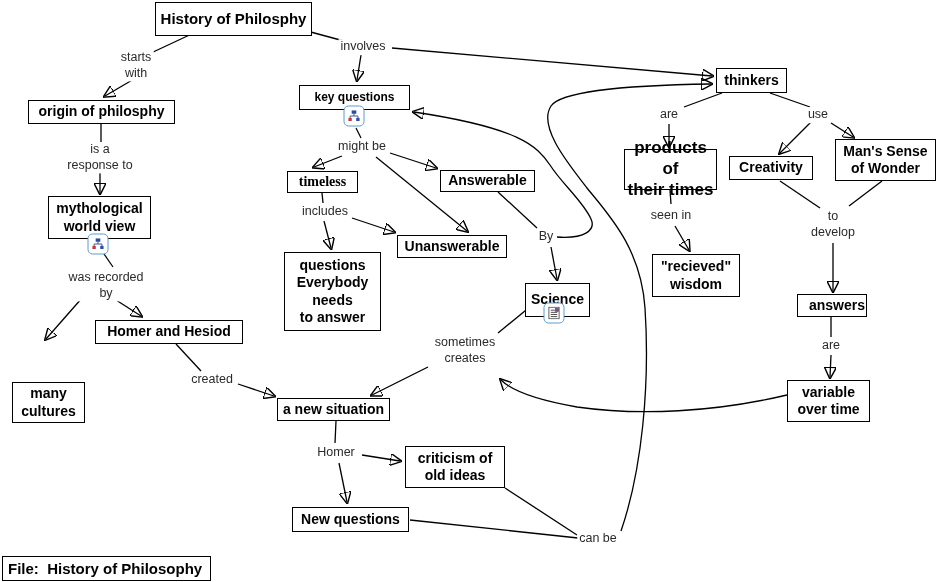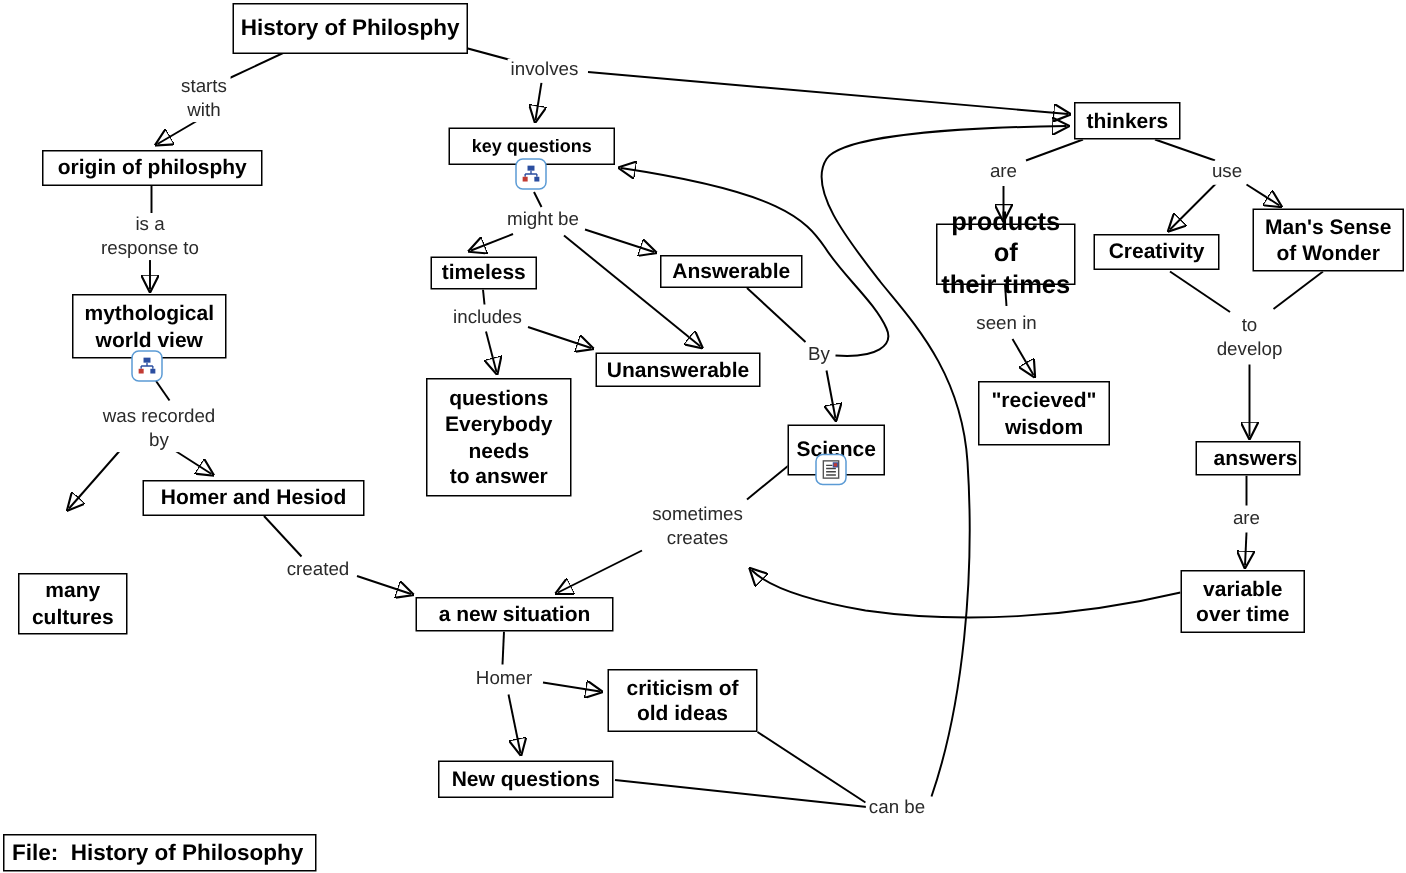--- a/index.html
+++ b/index.html
@@ -73,21 +73,21 @@
       <path d="M 882 181 L 849 206"></path>
       <path d="M 833 243 L 833 291" marker-end="url(#ah)"></path>
       <path d="M 831 317 L 831 337"></path>
       <path d="M 831 355 L 830 377" marker-end="url(#ah)"></path>
     </svg>
   <div class="filebox">File:  History of Philosophy</div>
 <div class="node" style="left: 155px; top: 2px; width: 157px; height: 34px; font-size: 15px;">History of Philosphy</div>
     <div class="node" style="left: 28px; top: 100px; width: 147px; height: 24px; font-size: 14px;">origin of philosphy</div>
     <div class="node" style="left: 299px; top: 85px; width: 111px; height: 25px; font-size: 12px;">key questions</div>
     <div class="node" style="left: 716px; top: 68px; width: 71px; height: 25px; font-size: 14px;">thinkers</div>
-    <div class="node" style="left: 287px; top: 171px; width: 71px; height: 22px; font-size: 14px;">timeless</div>
+    <div class="node" style="left: 287px; top: 171px; width: 71px; height: 22px; font-size: 14px; font-family: Liberation Serif, serif;">timeless</div>
     <div class="node" style="left: 440px; top: 170px; width: 95px; height: 22px; font-size: 14px;">Answerable</div>
     <div class="node" style="left: 48px; top: 196px; width: 103px; height: 43px; font-size: 14px;">mythological
 world view</div>
     <div class="node" style="left: 397px; top: 235px; width: 110px; height: 23px; font-size: 14px;">Unanswerable</div>
     <div class="node" style="left: 284px; top: 252px; width: 97px; height: 79px; font-size: 14px;">questions
 Everybody
 needs
 to answer</div>
     <div class="node" style="left: 525px; top: 283px; width: 65px; height: 34px; font-size: 14px;">Science</div>
     <div class="node" style="left: 624px; top: 149px; width: 93px; height: 41px; font-size: 17px;">products of
@@ -96,21 +96,21 @@
     <div class="node" style="left: 835px; top: 139px; width: 101px; height: 42px; font-size: 14px;">Man's Sense
 of Wonder</div>
     <div class="node" style="left: 652px; top: 254px; width: 88px; height: 43px; font-size: 14px;">"recieved"
 wisdom</div>
     <div class="node" style="left: 797px; top: 294px; width: 70px; height: 23px; font-size: 14px; padding-left: 10px;">answers</div>
     <div class="node" style="left: 12px; top: 342px; width: 73px; height: 41px; font-size: 14px; margin-top: 40px;">many
 cultures</div>
     <div class="node" style="left: 95px; top: 320px; width: 148px; height: 24px; font-size: 14px;">Homer and Hesiod</div>
     <div class="node" style="left: 787px; top: 380px; width: 83px; height: 42px; font-size: 14px;">variable
 over time</div>
-    <div class="node" style="left: 277px; top: 398px; width: 132px; height: 23px; font-size: 14px;">a new situation</div>
+    <div class="node" style="left: 277px; top: 398px; width: 113px; height: 23px; font-size: 14px;">a new situation</div>
     <div class="node" style="left: 405px; top: 446px; width: 100px; height: 42px; font-size: 14px;">criticism of
 old ideas</div>
     <div class="node" style="left: 292px; top: 507px; width: 117px; height: 25px; font-size: 14px;">New questions</div>
     <div class="llabel" style="left: 136px; top: 66px;">starts
 with</div>
     <div class="llabel" style="left: 363px; top: 47px;">involves</div>
     <div class="llabel" style="left: 100px; top: 158px;">is a
 response to</div>
     <div class="llabel" style="left: 362px; top: 147px;">might be</div>
     <div class="llabel" style="left: 325px; top: 212px;">includes</div>

